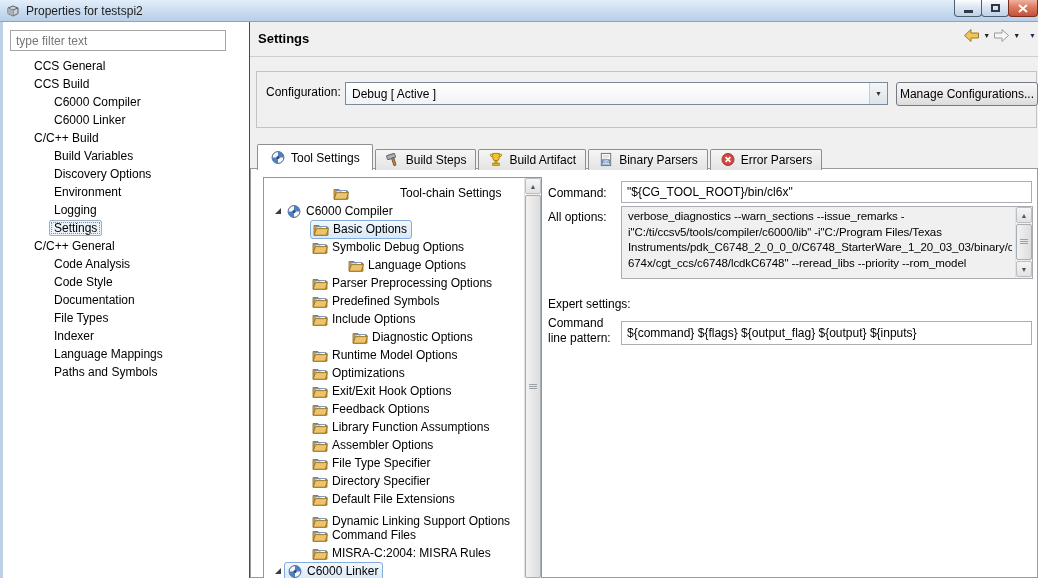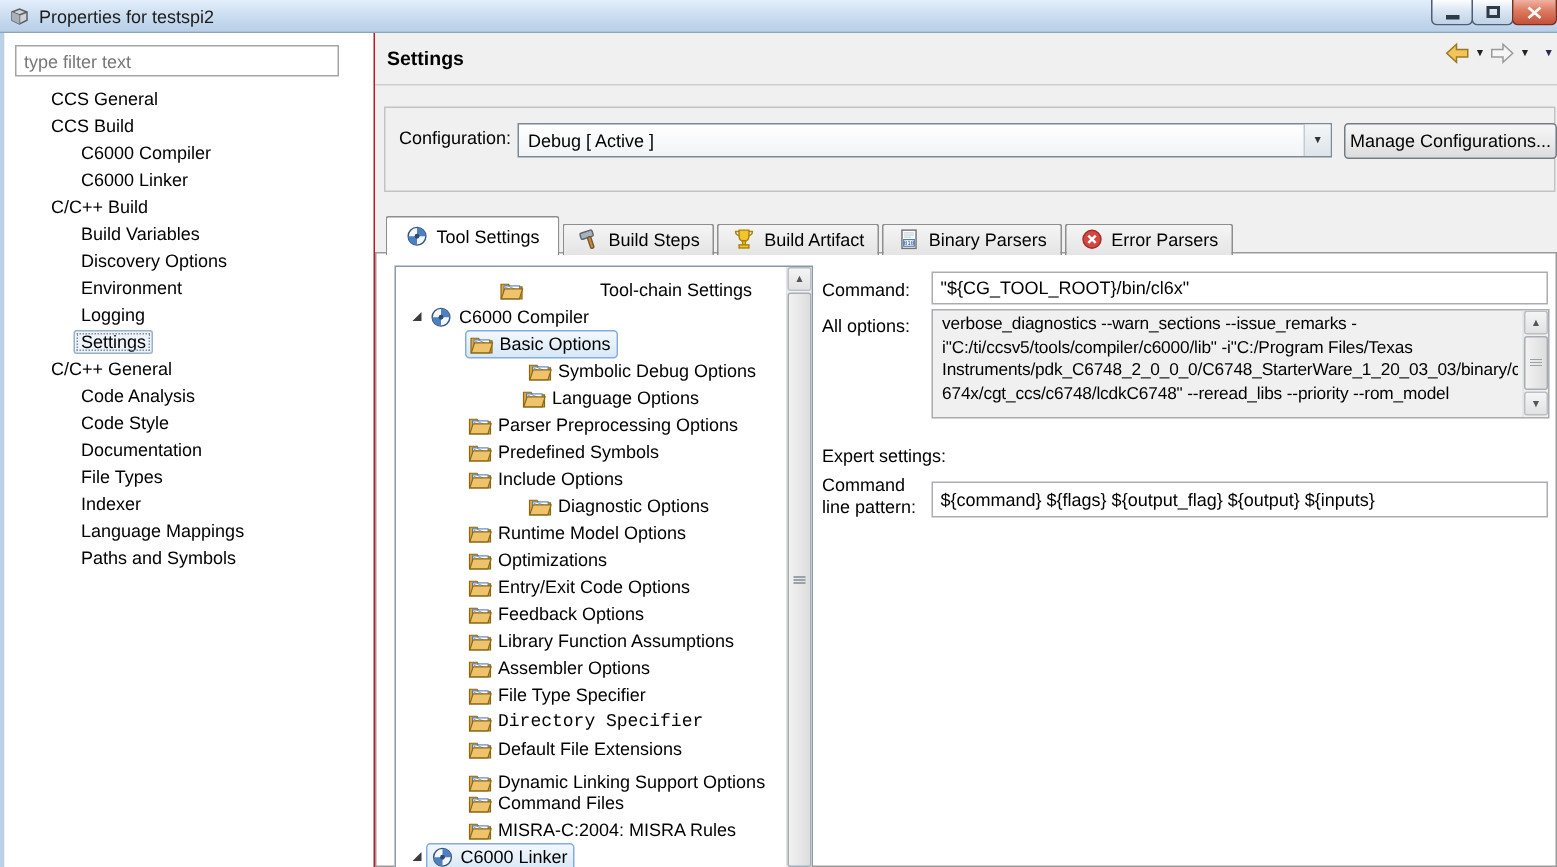--- a/index.html
+++ b/index.html
@@ -374,21 +374,21 @@
             <span class="ticn">
               <svg width="16" height="15" viewBox="0 0 16 15">
                 <path d="M1 3.5 h5 l1.2 1.7 h7.8 v8 H1 Z" fill="#dfa944" stroke="#8b6914" stroke-width="0.8"></path>
                 <rect x="3" y="4.6" width="10.4" height="5.4" fill="#fff" stroke="#5577aa" stroke-width="0.7"></rect>
                 <path d="M3.6 5.4 l9 3.8 M5.8 4.8 l7 3 M3.4 7.2 l6.6 2.6" stroke="#6d8fc0" stroke-width="0.6"></path>
                 <path d="M3.4 6.6 H15.4 L13.3 13.2 H1.2 Z" fill="#efc36b" stroke="#8b6914" stroke-width="0.8"></path>
               </svg>
             </span>
             <span>Default File Extensions</span>
           </div>
-          <div class="t-row" style="top: 294px; left: 48px; font-family: Liberation Mono, monospace;">
+          <div class="t-row" style="top: 294px; left: 48px;">
             <span class="ticn">
               <svg width="16" height="15" viewBox="0 0 16 15">
                 <path d="M1 3.5 h5 l1.2 1.7 h7.8 v8 H1 Z" fill="#dfa944" stroke="#8b6914" stroke-width="0.8"></path>
                 <rect x="3" y="4.6" width="10.4" height="5.4" fill="#fff" stroke="#5577aa" stroke-width="0.7"></rect>
                 <path d="M3.6 5.4 l9 3.8 M5.8 4.8 l7 3 M3.4 7.2 l6.6 2.6" stroke="#6d8fc0" stroke-width="0.6"></path>
                 <path d="M3.4 6.6 H15.4 L13.3 13.2 H1.2 Z" fill="#efc36b" stroke="#8b6914" stroke-width="0.8"></path>
               </svg>
             </span>
             <span>Directory Specifier</span>
           </div>
@@ -438,21 +438,21 @@
           </div>
           <div class="t-row" style="top: 204px; left: 48px;">
             <span class="ticn">
               <svg width="16" height="15" viewBox="0 0 16 15">
                 <path d="M1 3.5 h5 l1.2 1.7 h7.8 v8 H1 Z" fill="#dfa944" stroke="#8b6914" stroke-width="0.8"></path>
                 <rect x="3" y="4.6" width="10.4" height="5.4" fill="#fff" stroke="#5577aa" stroke-width="0.7"></rect>
                 <path d="M3.6 5.4 l9 3.8 M5.8 4.8 l7 3 M3.4 7.2 l6.6 2.6" stroke="#6d8fc0" stroke-width="0.6"></path>
                 <path d="M3.4 6.6 H15.4 L13.3 13.2 H1.2 Z" fill="#efc36b" stroke="#8b6914" stroke-width="0.8"></path>
               </svg>
             </span>
-            <span>Entry/Exit Code Options</span>
+            <span>Exit/Exit Hook Options</span>
           </div>
           <div class="t-row" style="top: 186px; left: 48px;">
             <span class="ticn">
               <svg width="16" height="15" viewBox="0 0 16 15">
                 <path d="M1 3.5 h5 l1.2 1.7 h7.8 v8 H1 Z" fill="#dfa944" stroke="#8b6914" stroke-width="0.8"></path>
                 <rect x="3" y="4.6" width="10.4" height="5.4" fill="#fff" stroke="#5577aa" stroke-width="0.7"></rect>
                 <path d="M3.6 5.4 l9 3.8 M5.8 4.8 l7 3 M3.4 7.2 l6.6 2.6" stroke="#6d8fc0" stroke-width="0.6"></path>
                 <path d="M3.4 6.6 H15.4 L13.3 13.2 H1.2 Z" fill="#efc36b" stroke="#8b6914" stroke-width="0.8"></path>
               </svg>
             </span>
@@ -517,21 +517,21 @@
             <span class="ticn">
               <svg width="16" height="15" viewBox="0 0 16 15">
                 <path d="M1 3.5 h5 l1.2 1.7 h7.8 v8 H1 Z" fill="#dfa944" stroke="#8b6914" stroke-width="0.8"></path>
                 <rect x="3" y="4.6" width="10.4" height="5.4" fill="#fff" stroke="#5577aa" stroke-width="0.7"></rect>
                 <path d="M3.6 5.4 l9 3.8 M5.8 4.8 l7 3 M3.4 7.2 l6.6 2.6" stroke="#6d8fc0" stroke-width="0.6"></path>
                 <path d="M3.4 6.6 H15.4 L13.3 13.2 H1.2 Z" fill="#efc36b" stroke="#8b6914" stroke-width="0.8"></path>
               </svg>
             </span>
             <span>Language Options</span>
           </div>
-          <div class="t-row" style="top: 60px; left: 48px; margin-left: 40px;">
+          <div class="t-row" style="top: 60px; left: 48px;">
             <span class="ticn">
               <svg width="16" height="15" viewBox="0 0 16 15">
                 <path d="M1 3.5 h5 l1.2 1.7 h7.8 v8 H1 Z" fill="#dfa944" stroke="#8b6914" stroke-width="0.8"></path>
                 <rect x="3" y="4.6" width="10.4" height="5.4" fill="#fff" stroke="#5577aa" stroke-width="0.7"></rect>
                 <path d="M3.6 5.4 l9 3.8 M5.8 4.8 l7 3 M3.4 7.2 l6.6 2.6" stroke="#6d8fc0" stroke-width="0.6"></path>
                 <path d="M3.4 6.6 H15.4 L13.3 13.2 H1.2 Z" fill="#efc36b" stroke="#8b6914" stroke-width="0.8"></path>
               </svg>
             </span>
             <span>Symbolic Debug Options</span>
           </div>

